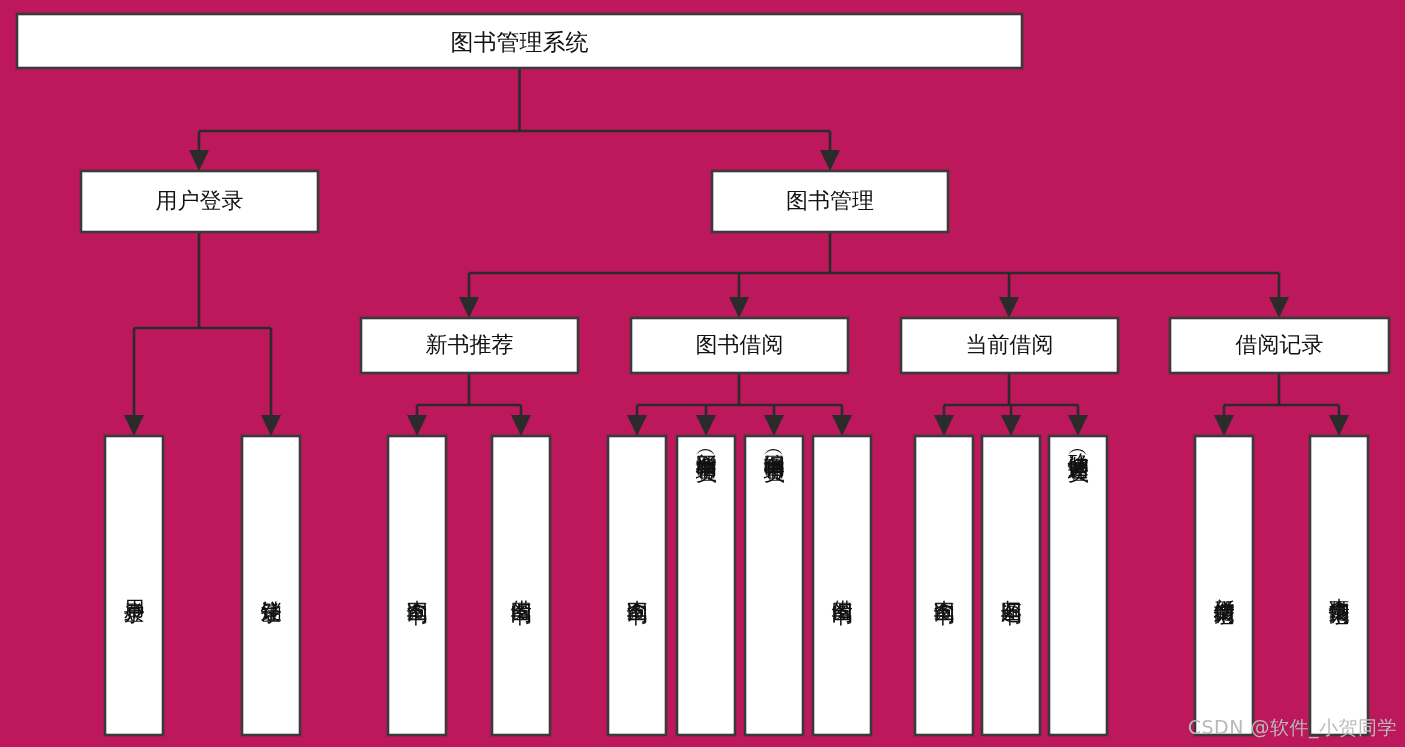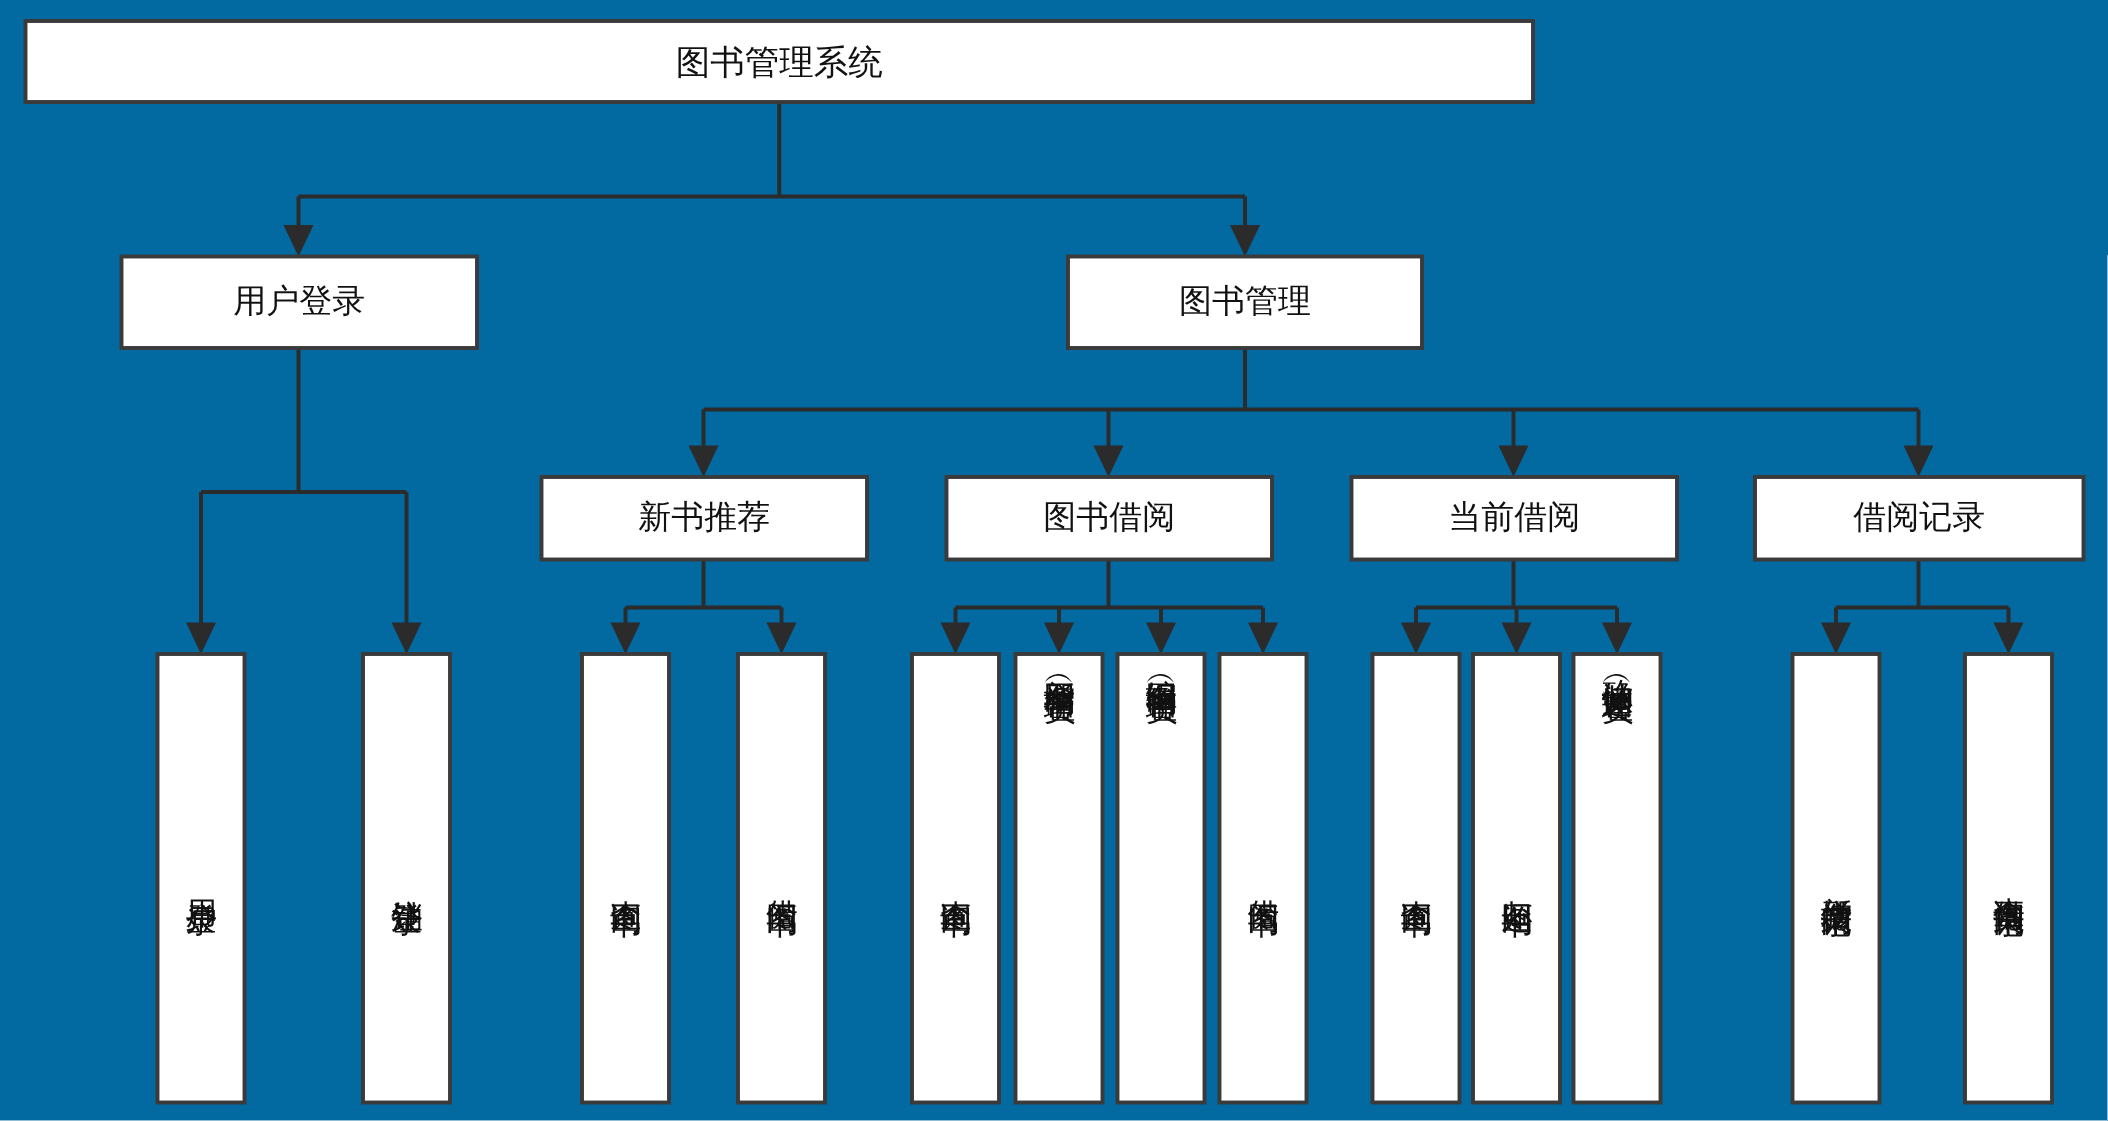--- a/index.html
+++ b/index.html
@@ -8,21 +8,21 @@
     padding: 0;
     background: #ffffff;
   }
   body {
     font-family: "DejaVu Sans", "Liberation Sans", sans-serif;
   }
   #diagram-root {
     position: relative;
     width: 1405px;
     height: 747px;
-    background: #0369a1;
+    background: #be185d;
     overflow: hidden;
   }
   svg.diagram-canvas {
     position: absolute;
     top: 0;
     left: 0;
     width: 1405px;
     height: 747px;
     display: block;
   }
@@ -243,14 +243,15 @@
     <span class="leaf-label">确认归还（管理员）</span>
   </div>
 
   <div class="leaf-label-wrap" style="left:1195px; top:436px; width:58px; height:299px;">
     <span class="leaf-label">新增借阅记录</span>
   </div>
   <div class="leaf-label-wrap" style="left:1310px; top:436px; width:58px; height:299px;">
     <span class="leaf-label">查询借阅记录</span>
   </div>
 
+  <div class="watermark">CSDN @软件_小贺同学</div>
 
 </div>
 
 </body></html>

